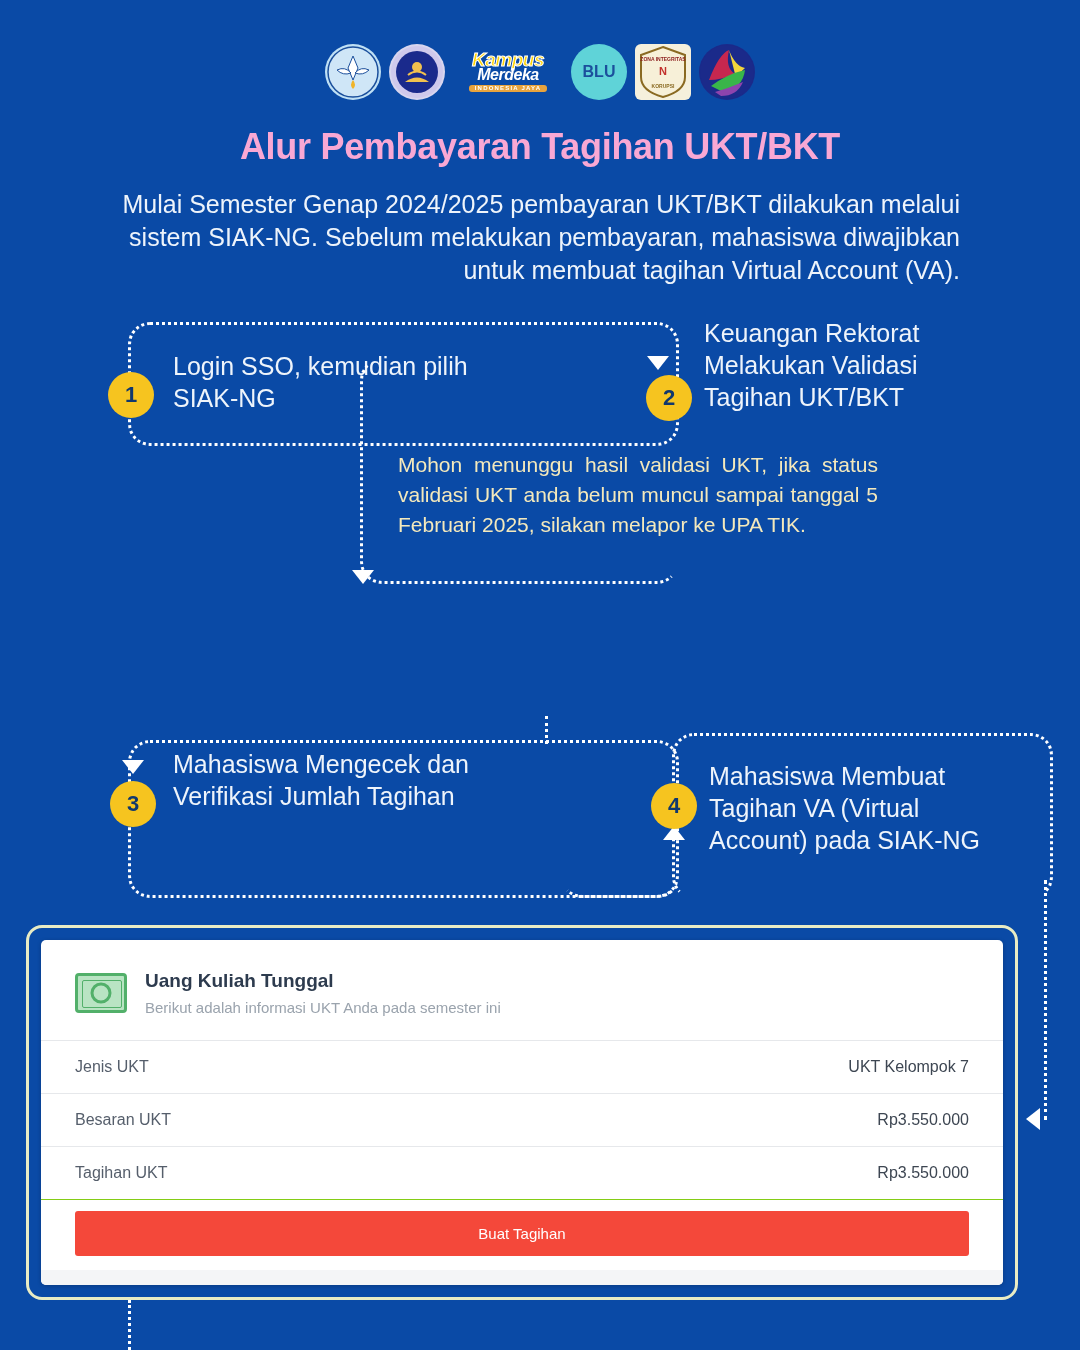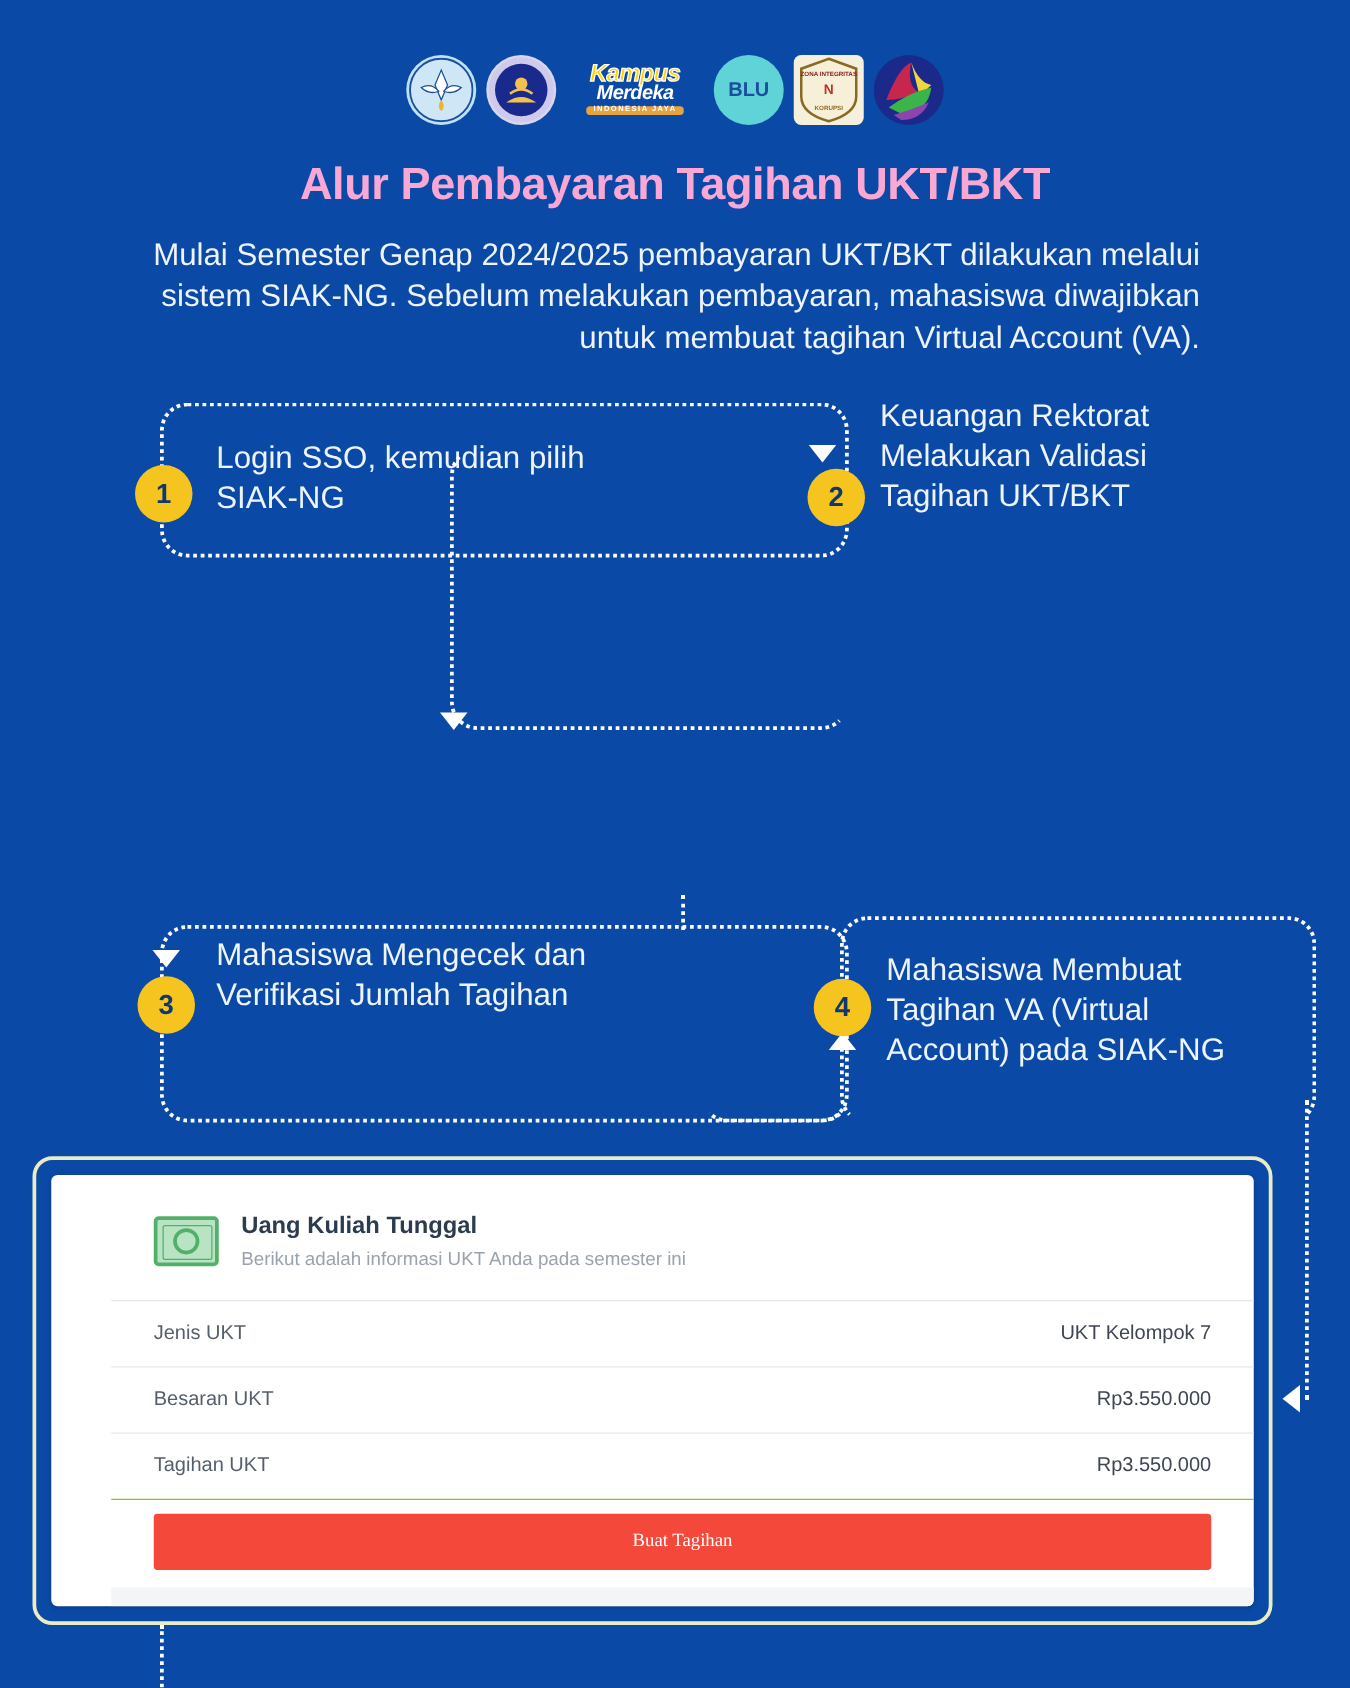--- a/index.html
+++ b/index.html
@@ -76,21 +76,21 @@
   .alert-bar{width:48px;background:#f4483a;display:flex;align-items:center;justify-content:center;flex:0 0 48px;}
   .ban{width:22px;height:22px;border:2.5px solid #fff;border-radius:50%;position:relative;}
   .ban:after{content:"";position:absolute;left:-2px;top:8px;width:22px;height:2.5px;background:#fff;transform:rotate(-45deg);}
   .alert-body{flex:1;padding:18px 18px 10px 22px;}
   .alert-title{font-size:14.5px;font-weight:bold;color:#8a4a46;margin-bottom:7px;}
   .alert-msg{font-size:14px;color:#9b5550;line-height:1.6;}
 
   
   .card-panel{top:925px;left:26px;width:992px;height:375px;padding:12px;}
   .card{background:#ffffff;border-radius:5px;height:100%;box-sizing:border-box;overflow:hidden;
-        box-shadow:0 1px 4px rgba(0,0,0,.22);display:flex;flex-direction:column;padding-left:48px;}
+        box-shadow:0 1px 4px rgba(0,0,0,.22);display:flex;flex-direction:column;}
   .card-head{display:flex;align-items:flex-start;gap:18px;padding:30px 0 24px 34px;}
   .money{width:46px;height:34px;border:3px solid #52b06a;border-radius:4px;position:relative;background:#b9e4c3;flex:0 0 46px;margin-top:3px;}
   .money:before{content:"";position:absolute;left:50%;top:50%;transform:translate(-50%,-50%);
         width:15px;height:15px;border:3px solid #52b06a;border-radius:50%;}
   .money:after{content:"";position:absolute;left:4px;top:4px;width:38px;height:26px;border:1.5px solid #52b06a;border-radius:2px;}
   .card-title{font-size:19px;font-weight:bold;color:#2d3b4e;margin-bottom:7px;}
   .card-sub{font-size:15px;color:#9aa3ad;}
   .row{display:flex;justify-content:space-between;align-items:center;
        border-top:1px solid #e6e8eb;padding:17px 34px;font-size:16px;color:#555e6b;}
   .row .v{color:#3d4652;}
@@ -167,20 +167,21 @@
   <div class="steptext" style="top:350px;left:173px;width:330px;">Login SSO, kemudian pilih SIAK-NG</div>
 
   <div class="circle" style="top:375px;left:646px;">
     <span>2</span>
   </div>
   <div class="steptext" style="top:317px;left:704px;width:300px;">Keuangan Rektorat Melakukan Validasi Tagihan UKT/BKT</div>
 
   <div class="dbox no-t" style="top:358px;left:360px;width:313px;height:220px;border-right-color:transparent;border-left-color:#ffffff;"></div>
   <div class="arr arr-down" style="top:570px;left:352px;"></div>
 
+  <div class="note">Mohon menunggu hasil validasi UKT, jika status validasi UKT anda belum muncul sampai tanggal 5 Februari 2025, silakan melapor ke  UPA TIK.</div>
 
 
   <div class="dline" style="top:716px;left:545px;height:28px;"></div>
 
   <div class="dbox" style="top:740px;left:128px;width:545px;height:152px;"></div>
   <div class="arr arr-down" style="top:760px;left:122px;"></div>
 
   <div class="circle" style="top:781px;left:110px;">
     <span>3</span>
   </div>
@@ -214,20 +215,20 @@
       </div>
       <div class="row">
         <span class="l">Besaran UKT</span>
         <span class="v">Rp3.550.000</span>
       </div>
       <div class="row" style="border-bottom:1px solid #84cc16;">
         <span class="l">Tagihan UKT</span>
         <span class="v">Rp3.550.000</span>
       </div>
 
-      <div class="buy" style="margin-top:11px;font-family:Liberation Serif, serif;">Buat Tagihan</div>
+      <div class="buy" style="margin-top:11px;">Buat Tagihan</div>
       <div class="card-foot"></div>
     </div>
   </div>
 
   <div class="dline" style="top:1300px;left:128px;height:50px;"></div>
 
 </div>
 
 </body></html>

